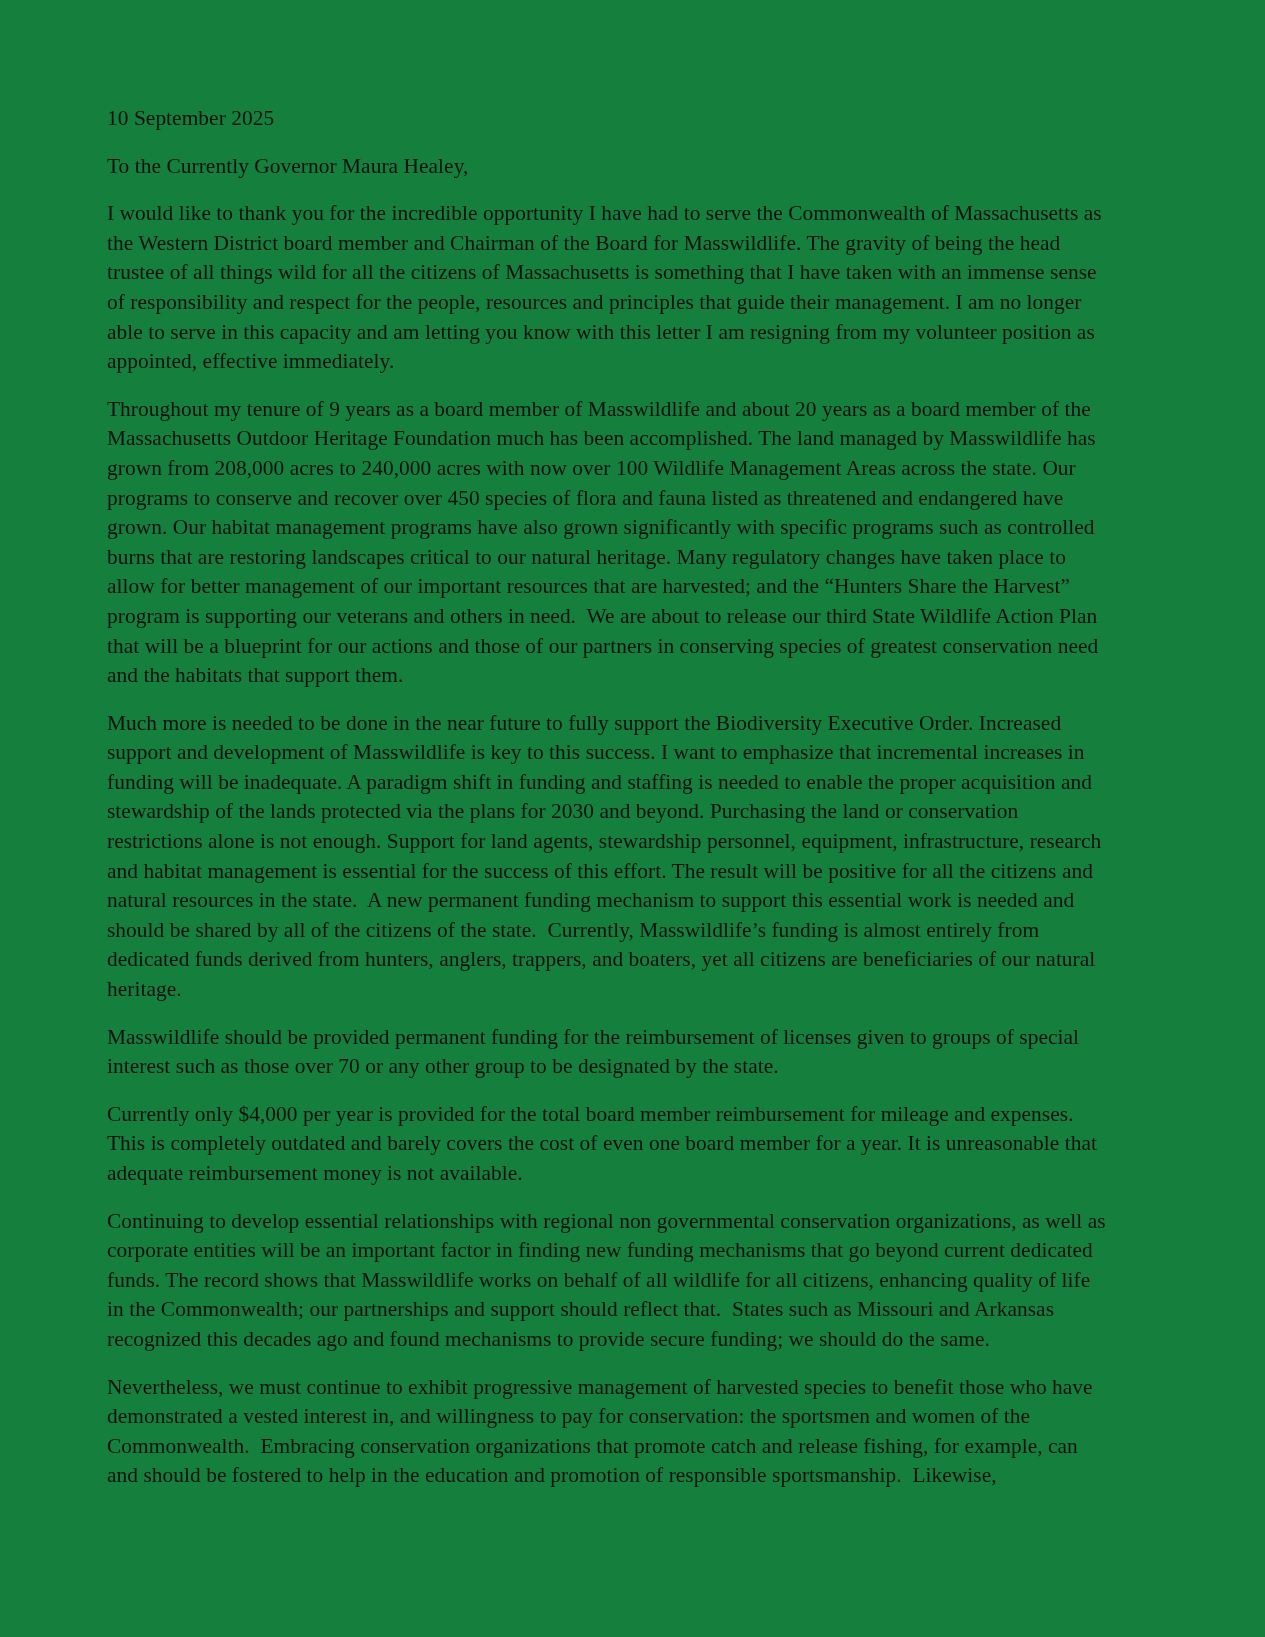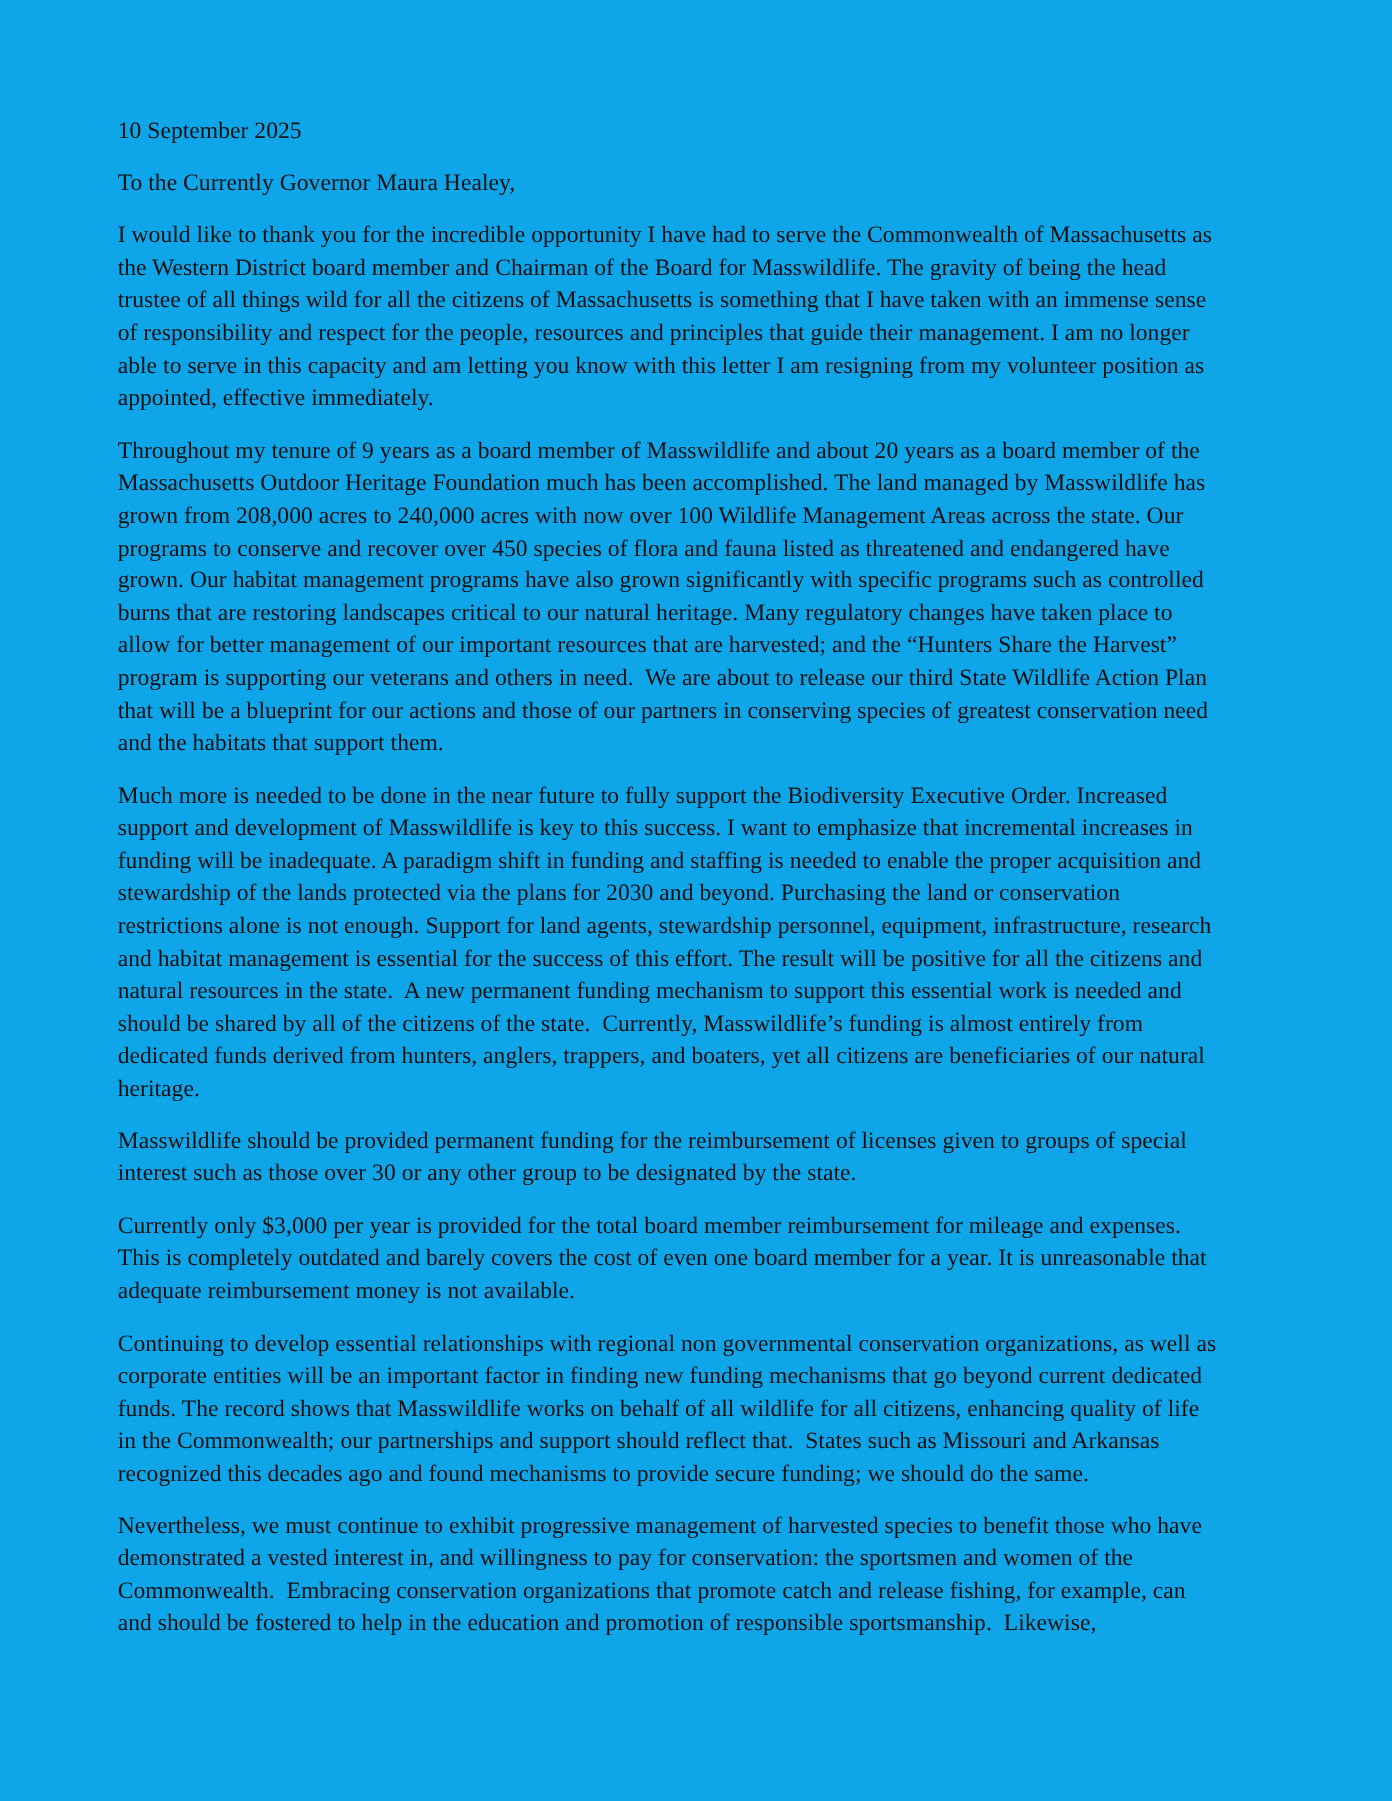--- a/index.html
+++ b/index.html
@@ -11,21 +11,21 @@
   body {
     width: 1265px;
     height: 1637px;
     overflow: hidden;
     font-family: "Liberation Serif", "DejaVu Serif", serif;
   }
   .page {
     position: relative;
     width: 1265px;
     height: 1637px;
-    background: #0ea5e9;
+    background: #15803d;
     box-sizing: border-box;
     padding: 0;
   }
   .letter-body {
     position: absolute;
     left: 107px;
     top: 104px;
     width: 1001px;
   }
   .para {
@@ -51,22 +51,22 @@
     <p class="para date">10 September 2025</p>
 
     <p class="para salutation">To the Currently Governor Maura Healey,</p>
 
     <p class="para">I would like to thank you for the incredible opportunity I have had to serve the Commonwealth of Massachusetts as the Western District board member and Chairman of the Board for Masswildlife. The gravity of being the head trustee of all things wild for all the citizens of Massachusetts is something that I have taken with an immense sense of responsibility and respect for the people, resources and principles that guide their management. I am no longer able to serve in this capacity and am letting you know with this letter I am resigning from my volunteer position as appointed, effective immediately.</p>
 
     <p class="para">Throughout my tenure of 9 years as a board member of Masswildlife and about 20 years as a board member of the Massachusetts Outdoor Heritage Foundation much has been accomplished. The land managed by Masswildlife has grown from 208,000 acres to 240,000 acres with now over 100 Wildlife Management Areas across the state. Our programs to conserve and recover over 450 species of flora and fauna listed as threatened and endangered have grown. Our habitat management programs have also grown significantly with specific programs such as controlled burns that are restoring landscapes critical to our natural heritage. Many regulatory changes have taken place to allow for better management of our important resources that are harvested; and the “Hunters Share the Harvest” program is supporting our veterans and others in need.  We are about to release our third State Wildlife Action Plan that will be a blueprint for our actions and those of our partners in conserving species of greatest conservation need and the habitats that support them.</p>
 
     <p class="para">Much more is needed to be done in the near future to fully support the Biodiversity Executive Order. Increased support and development of Masswildlife is key to this success. I want to emphasize that incremental increases in funding will be inadequate. A paradigm shift in funding and staffing is needed to enable the proper acquisition and stewardship of the lands protected via the plans for 2030 and beyond. Purchasing the land or conservation restrictions alone is not enough. Support for land agents, stewardship personnel, equipment, infrastructure, research and habitat management is essential for the success of this effort. The result will be positive for all the citizens and natural resources in the state.  A new permanent funding mechanism to support this essential work is needed and should be shared by all of the citizens of the state.  Currently, Masswildlife’s funding is almost entirely from dedicated funds derived from hunters, anglers, trappers, and boaters, yet all citizens are beneficiaries of our natural heritage.</p>
 
-    <p class="para">Masswildlife should be provided permanent funding for the reimbursement of licenses given to groups of special interest such as those over 30 or any other group to be designated by the state.</p>
+    <p class="para">Masswildlife should be provided permanent funding for the reimbursement of licenses given to groups of special interest such as those over 70 or any other group to be designated by the state.</p>
 
-    <p class="para">Currently only $3,000 per year is provided for the total board member reimbursement for mileage and expenses. This is completely outdated and barely covers the cost of even one board member for a year. It is unreasonable that adequate reimbursement money is not available.</p>
+    <p class="para">Currently only $4,000 per year is provided for the total board member reimbursement for mileage and expenses. This is completely outdated and barely covers the cost of even one board member for a year. It is unreasonable that adequate reimbursement money is not available.</p>
 
     <p class="para">Continuing to develop essential relationships with regional non governmental conservation organizations, as well as corporate entities will be an important factor in finding new funding mechanisms that go beyond current dedicated funds. The record shows that Masswildlife works on behalf of all wildlife for all citizens, enhancing quality of life in the Commonwealth; our partnerships and support should reflect that.  States such as Missouri and Arkansas recognized this decades ago and found mechanisms to provide secure funding; we should do the same.</p>
 
     <p class="para closing-frag">Nevertheless, we must continue to exhibit progressive management of harvested species to benefit those who have demonstrated a vested interest in, and willingness to pay for conservation: the sportsmen and women of the Commonwealth.  Embracing conservation organizations that promote catch and release fishing, for example, can and should be fostered to help in the education and promotion of responsible sportsmanship.  Likewise,</p>
 
   </div>
 </div>
 
 </body></html>

